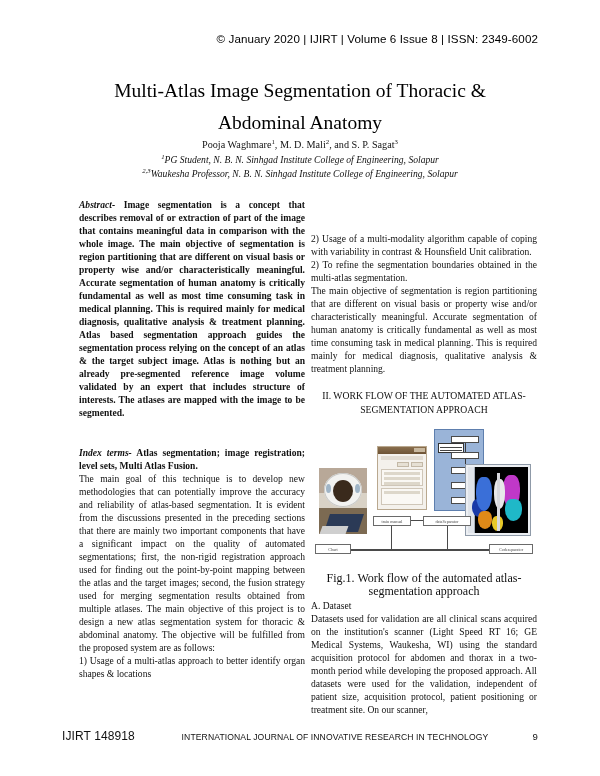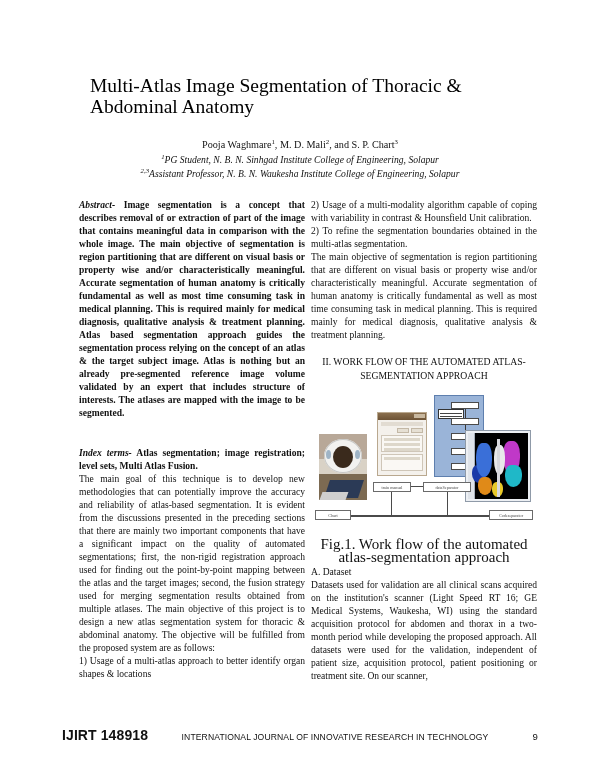--- a/index.html
+++ b/index.html
@@ -27,22 +27,23 @@
     font-family: "Liberation Sans", sans-serif;
     font-size: 11.6px;
     letter-spacing: 0.1px;
     color: #000;
   }
   .title {
     position: absolute;
     top: 62px;
     left: 90px;
     right: 90px;
+    text-align: center;
     font-size: 19.5px;
-    line-height: 21px;
+    line-height: 32px;
     font-weight: normal;
     color: #000;
   }
   .authors {
     position: absolute;
     top: 138px;
     left: 62px;
     right: 62px;
     text-align: center;
     font-size: 10px;
@@ -62,21 +63,21 @@
   .col {
     position: absolute;
     top: 0;
     width: 226px;
     font-size: 9.55px;
     line-height: 13.0px;
     text-align: justify;
     text-justify: inter-word;
   }
   .col-left { left: 17px; }
-  .col-right { left: 249px; }
+  .col-right { left: 249px; margin-top: 34px; }
 
   p { margin: 0; }
   .abstract { font-weight: bold; }
   .abstract .lbl { font-style: italic; font-weight: bold; }
   .indexterms { font-weight: bold; margin-top: 27px; }
   .indexterms .lbl { font-style: italic; font-weight: bold; }
 
   .sec-head {
     text-align: center;
     font-size: 9.6px;
@@ -100,21 +101,21 @@
     width: 226px;
   }
   .fig-canvas {
     position: relative;
     width: 226px;
     height: 145px;
     background: #ffffff;
   }
   .fig-caption {
     text-align: center;
-    font-size: 15px;
+    font-size: 12px;
     line-height: 12.6px;
     margin-top: 3px;
   }
 
   
   .ct-photo {
     position: absolute;
     left: 8px; top: 44px;
     width: 48px; height: 66px;
     background:
@@ -280,41 +281,42 @@
     position: absolute;
     bottom: 33px;
     left: 62px;
     right: 62px;
     font-family: "Liberation Sans", sans-serif;
     font-size: 8.6px;
     letter-spacing: 0.1px;
     display: flex;
     align-items: baseline;
   }
-  .footer .f-id { font-weight: bold; font-size: 14px; width: 110px; }
+  .footer .f-id { font-weight: normal; font-size: 12px; width: 110px; }
   .footer .f-mid { flex: 1; text-align: center; margin-top: 44px; }
   .footer .f-page { width: 40px; text-align: right; font-size: 9.6px; }
 </style>
 </head>
 <body>
 
 <div class="page">
 
+  <div class="header-line">© January 2020 | IJIRT | Volume 6 Issue 8 | ISSN: 2349-6002</div>
 
   <h1 class="title">Multi-Atlas Image Segmentation of Thoracic &amp; Abdominal Anatomy</h1>
 
   <div class="authors">
     <div class="names">
-      <span>Pooja Waghmare</span><sup>1</sup><span>, </span><span>M. D. Mali</span><sup>2</sup><span>, and </span><span>S. P. Chart</span><sup>3</sup>
+      <span>Pooja Waghmare</span><sup>1</sup><span>, </span><span>M. D. Mali</span><sup>2</sup><span>, and </span><span>S. P. Sagat</span><sup>3</sup>
     </div>
     <div class="affil">
       <sup>1</sup><span>PG Student, N. B. N. Sinhgad Institute College of Engineering, Solapur</span>
     </div>
     <div class="affil">
-      <sup>2,3</sup><span>Assistant Professor, N. B. N. Waukesha Institute College of Engineering, Solapur</span>
+      <sup>2,3</sup><span>Waukesha Professor, N. B. N. Sinhgad Institute College of Engineering, Solapur</span>
     </div>
   </div>
 
   <div class="columns">
 
     <div class="col col-left">
 
       <p class="abstract"><span class="lbl">Abstract-</span><span> Image segmentation is a concept that describes removal of or extraction of part of the image that contains meaningful data in comparison with the whole image. The main objective of segmentation is region partitioning that are different on visual basis or property wise and/or characteristically meaningful. Accurate segmentation of human anatomy is critically fundamental as well as most time consuming task in medical planning. This is required mainly for medical diagnosis, qualitative analysis &amp; treatment planning. Atlas based segmentation approach guides the segmentation process relying on the concept of an atlas &amp; the target subject image. Atlas is nothing but an already pre-segmented reference image volume validated by an expert that includes structure of interests. The atlases are mapped with the image to be segmented.</span></p>
 
       <p class="indexterms"><span class="lbl">Index terms-</span><span> Atlas segmentation; image registration; level sets, Multi Atlas Fusion.</span></p>

